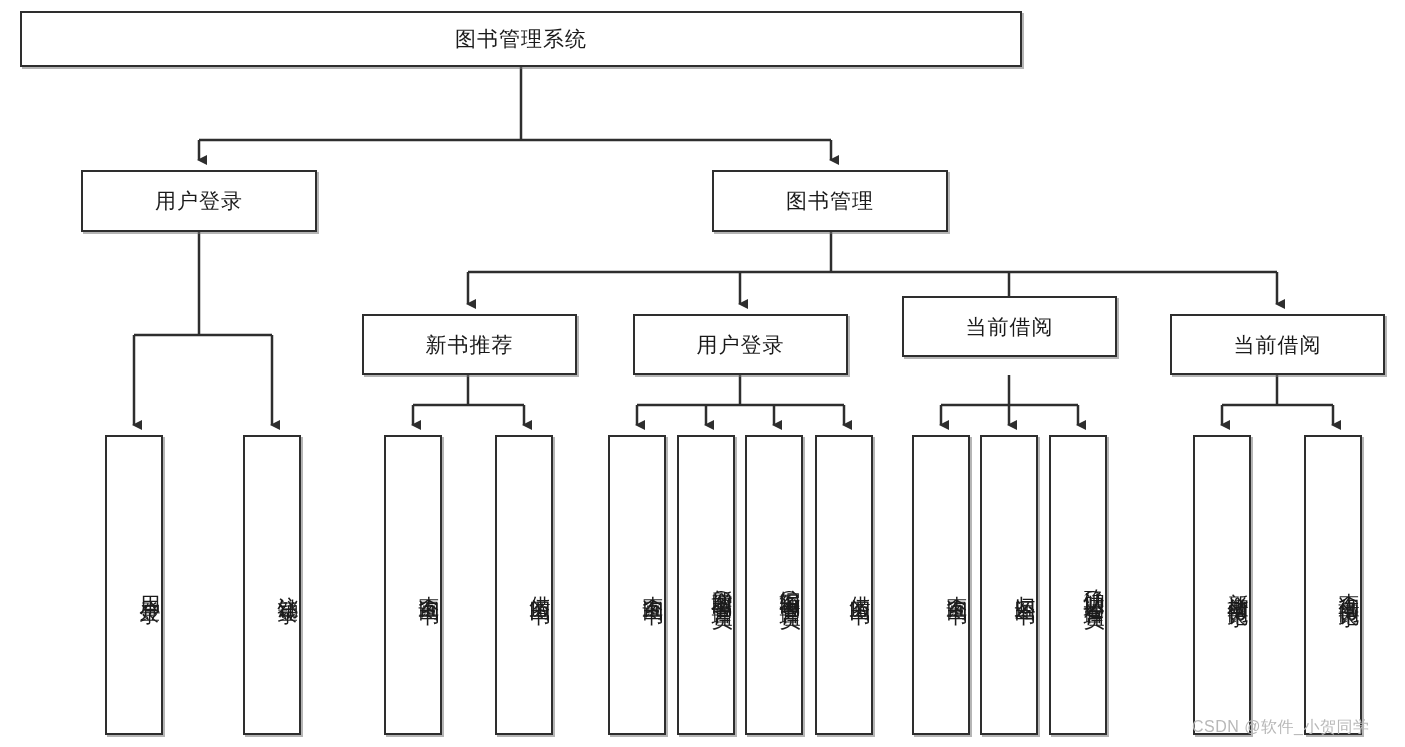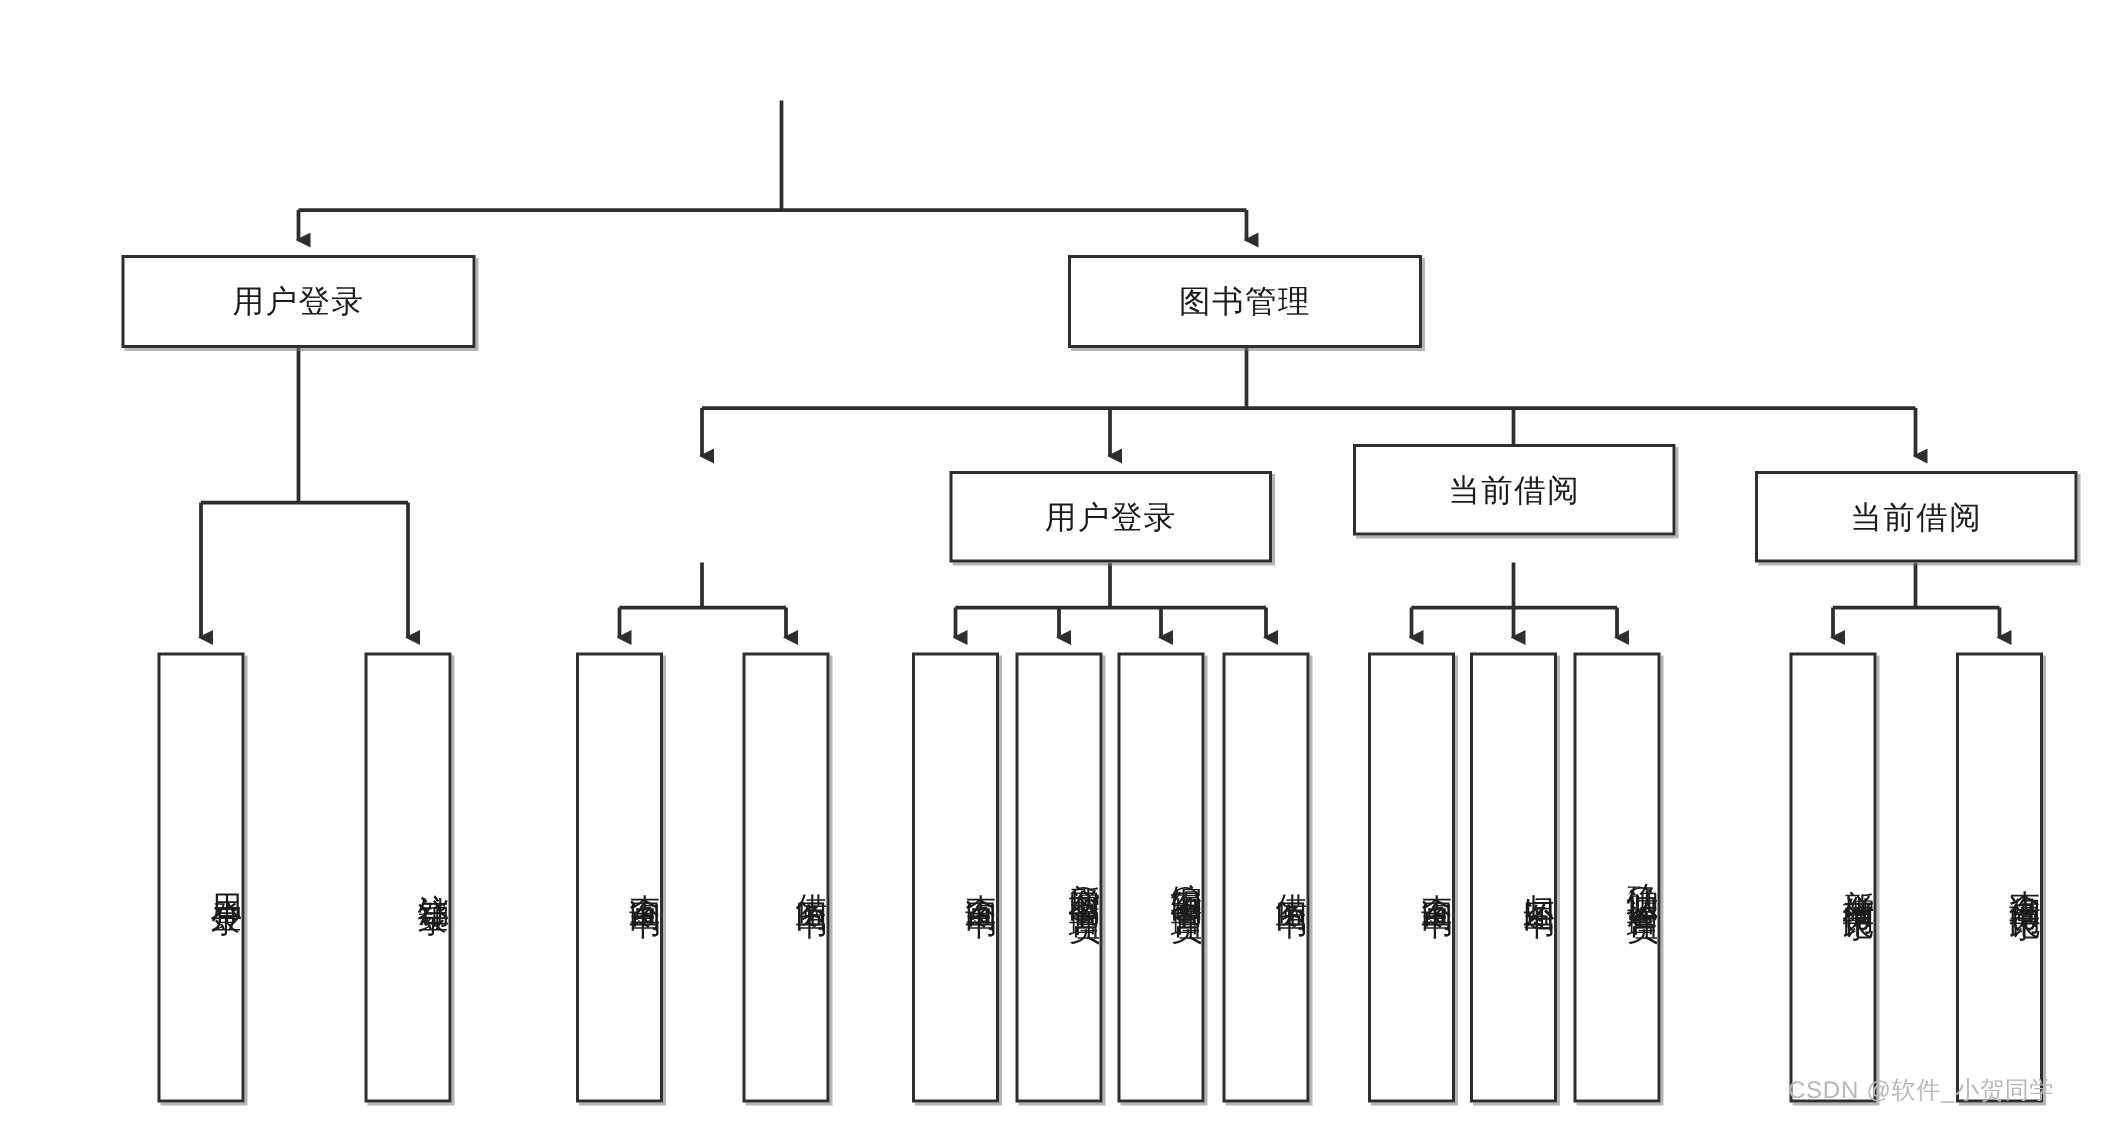--- a/index.html
+++ b/index.html
@@ -125,29 +125,35 @@
     </g>
 
     <g stroke="#2e2e2e" stroke-width="2.5" fill="none">
       <path d="M1277,375 L1277,405"></path>
       <path d="M1222,405 L1333,405"></path>
       <path d="M1222,405 L1222,425" marker-end="url(#arrowhead)"></path>
       <path d="M1333,405 L1333,425" marker-end="url(#arrowhead)"></path>
     </g>
   </svg>
 
+  <div class="node-box horizontal" style="left:20px; top:11px; width:1002px; height:56px;">
+    <span class="node-label">图书管理系统</span>
+  </div>
 
   <div class="node-box horizontal" style="left:81px; top:170px; width:236px; height:62px;">
     <span class="node-label">用户登录</span>
   </div>
 
   <div class="node-box horizontal" style="left:712px; top:170px; width:236px; height:62px;">
     <span class="node-label">图书管理</span>
   </div>
 
+  <div class="node-box horizontal" style="left:362px; top:314px; width:215px; height:61px;">
+    <span class="node-label">新书推荐</span>
+  </div>
 
   <div class="node-box horizontal" style="left:633px; top:314px; width:215px; height:61px;">
     <span class="node-label">用户登录</span>
   </div>
 
   <div class="node-box horizontal" style="left:902px; top:296px; width:215px; height:61px;">
     <span class="node-label">当前借阅</span>
   </div>
 
   <div class="node-box horizontal" style="left:1170px; top:314px; width:215px; height:61px;">

